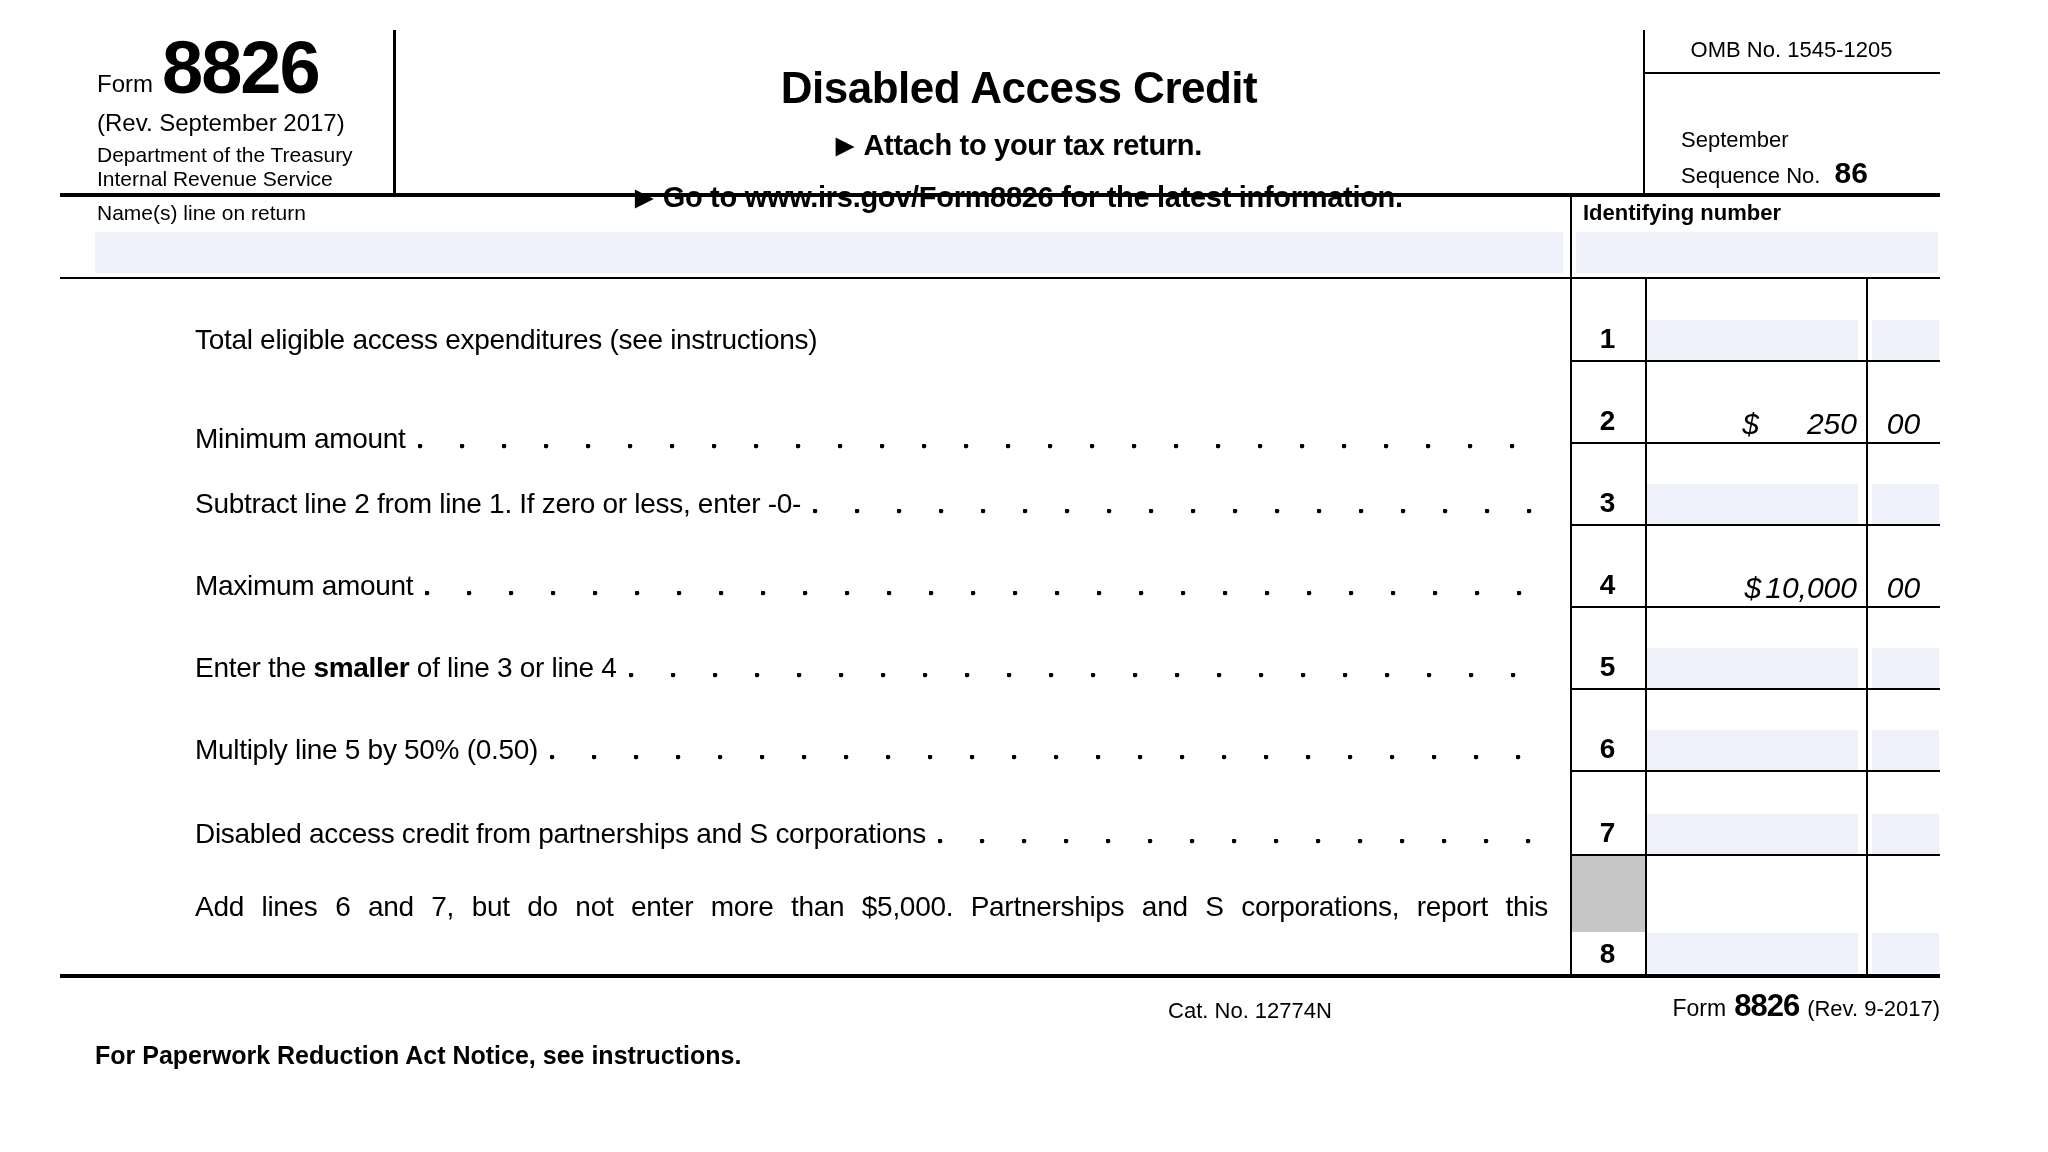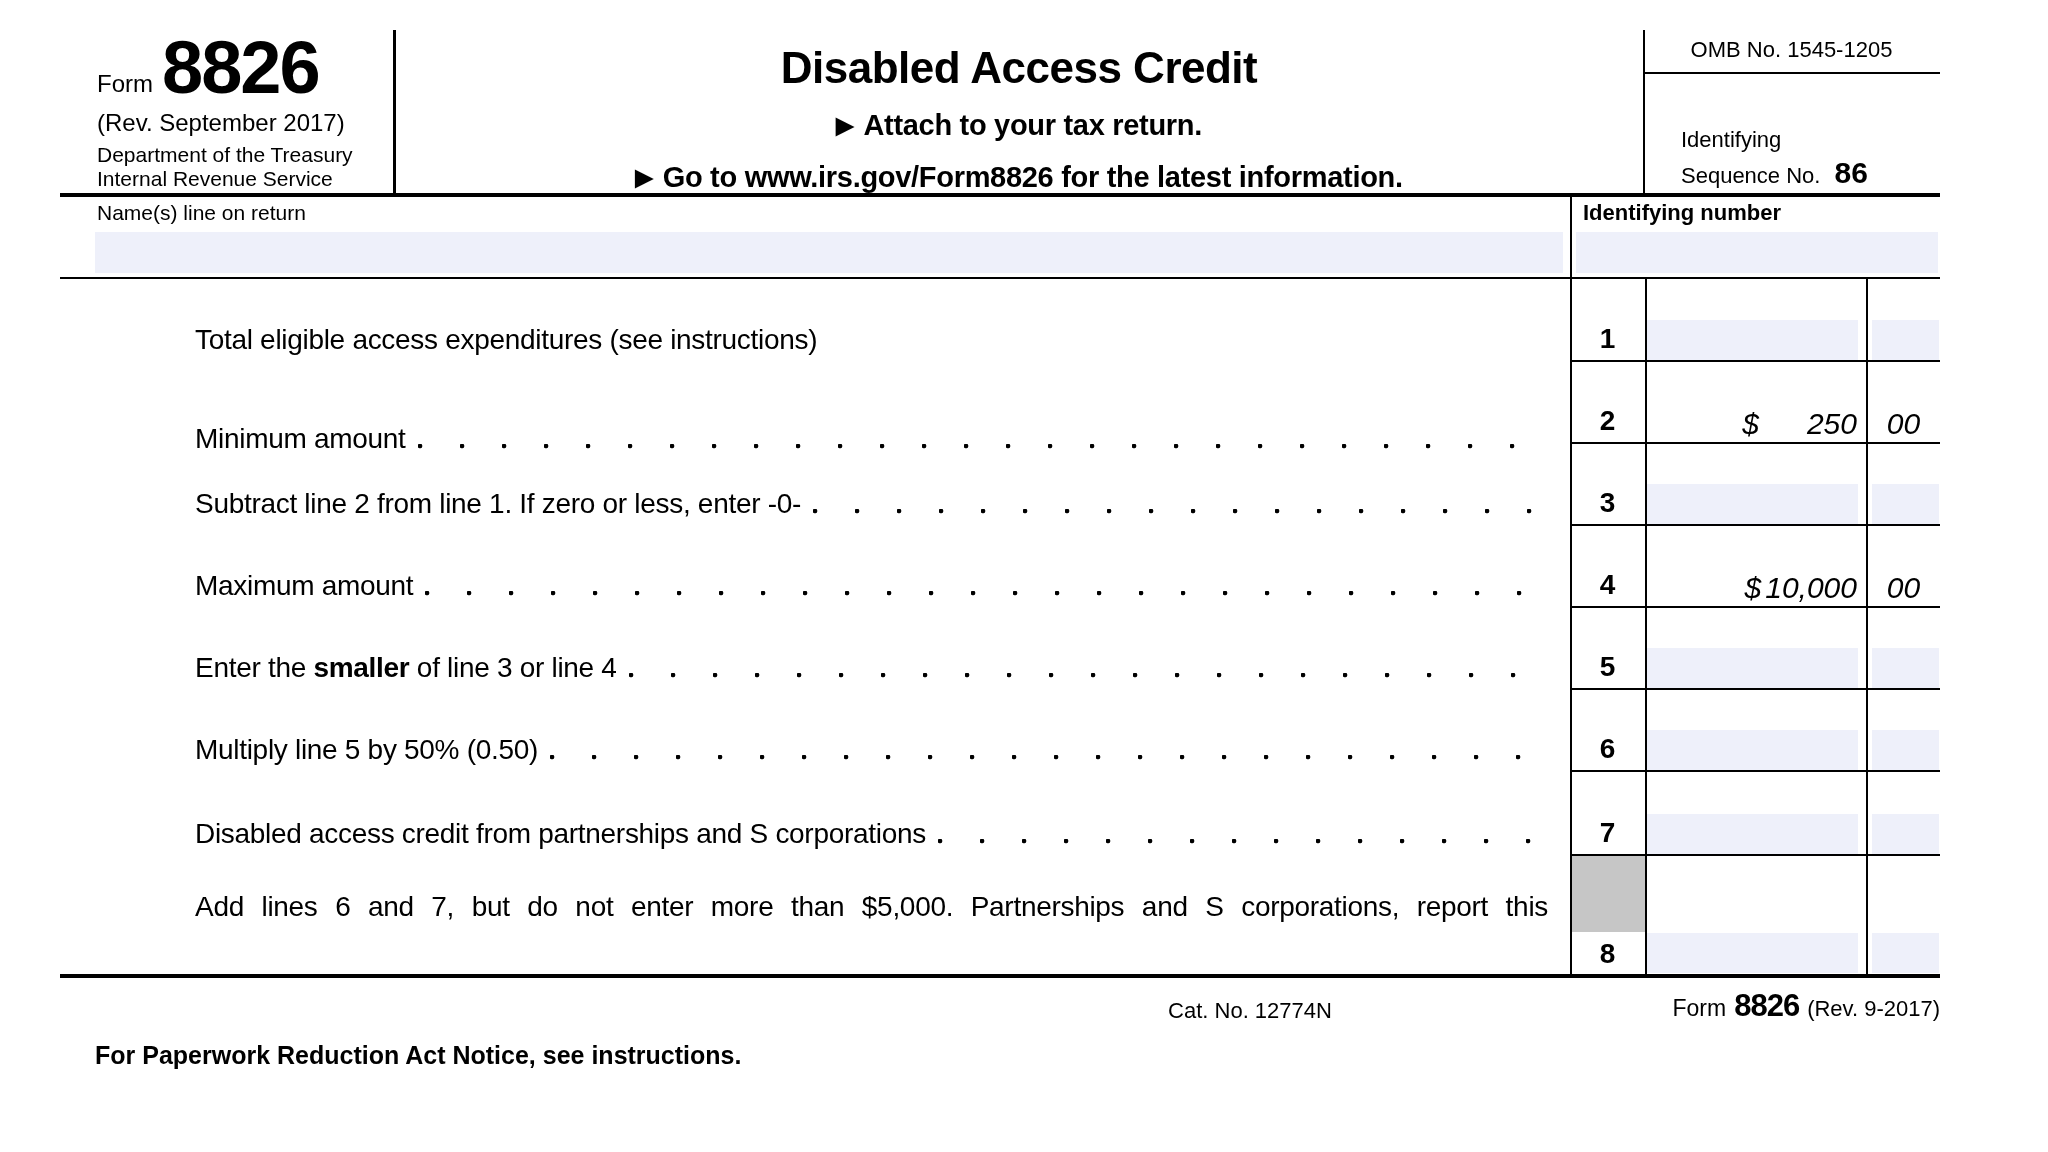--- a/index.html
+++ b/index.html
@@ -5,21 +5,21 @@
   html,body{margin:0;padding:0;background:#fff;}
   .page{position:relative;width:2048px;height:1152px;background:#ffffff;
         font-family:"Liberation Sans",sans-serif;color:#000;overflow:hidden;}
   .abs{position:absolute;white-space:nowrap;}
   .ln{position:absolute;background:#000;}
   
   .form-word{font-size:24px;line-height:24px;}
   .form-number-big{font-size:74px;line-height:60px;font-weight:bold;letter-spacing:-2px;}
   .rev{font-size:24px;line-height:26px;}
   .agency{font-size:21px;line-height:24px;}
-  .center-col{position:absolute;left:395px;width:1248px;text-align:center;}
+  .center-col{position:absolute;left:395px;width:1248px;text-align:center;margin-top:20px;}
   .title{font-size:44px;font-weight:bold;letter-spacing:-0.5px;line-height:46px;}
   .subline{font-size:29px;font-weight:bold;line-height:31px;letter-spacing:-0.3px;}
   .arrow{font-size:23px;vertical-align:2px;margin-right:10px;}
   .it{}
   .omb{font-size:22px;line-height:24px;}
   .seq-big{font-size:30px;font-weight:bold;}
   
   .lbl{font-size:21px;line-height:24px;}
   .lbl-b{font-size:22px;line-height:24px;font-weight:bold;}
   .field{position:absolute;background:var(--field,#eef0fa);}
@@ -71,21 +71,21 @@
   <div class="center-col subline" style="top:110px;">
     <span class="arrow">▶</span><span>Attach to your tax return.</span>
   </div>
   <div class="center-col subline" style="top:162px;">
     <span class="arrow">▶</span><span>Go to </span><span class="it">www.irs.gov/Form8826</span><span> for the latest information.</span>
   </div>
 
   <div class="ln" style="left:1643px;top:30px;width:2px;height:164px;"></div>
   <div class="abs omb" style="left:1643px;top:38px;width:297px;text-align:center;">OMB No. 1545-1205</div>
   <div class="ln" style="left:1643px;top:72px;width:297px;height:2px;"></div>
-  <div class="abs omb" style="left:1681px;top:128px;">Identifying</div>
+  <div class="abs omb" style="left:1681px;top:128px;">September</div>
   <div class="abs omb" style="left:1681px;top:162px;line-height:22px;">
     <span>Sequence No.</span>
     <span class="seq-big" style="margin-left:8px;">86</span>
   </div>
 
   <div class="ln" style="left:60px;top:193px;width:1880px;height:4px;"></div>
 
   <div class="abs lbl" style="left:97px;top:201px;">Name(s) line on return</div>
   <div class="field" style="left:95px;top:232px;width:1468px;height:41px;"></div>
   <div class="abs lbl-b" style="left:1583px;top:201px;">Identifying number</div>

